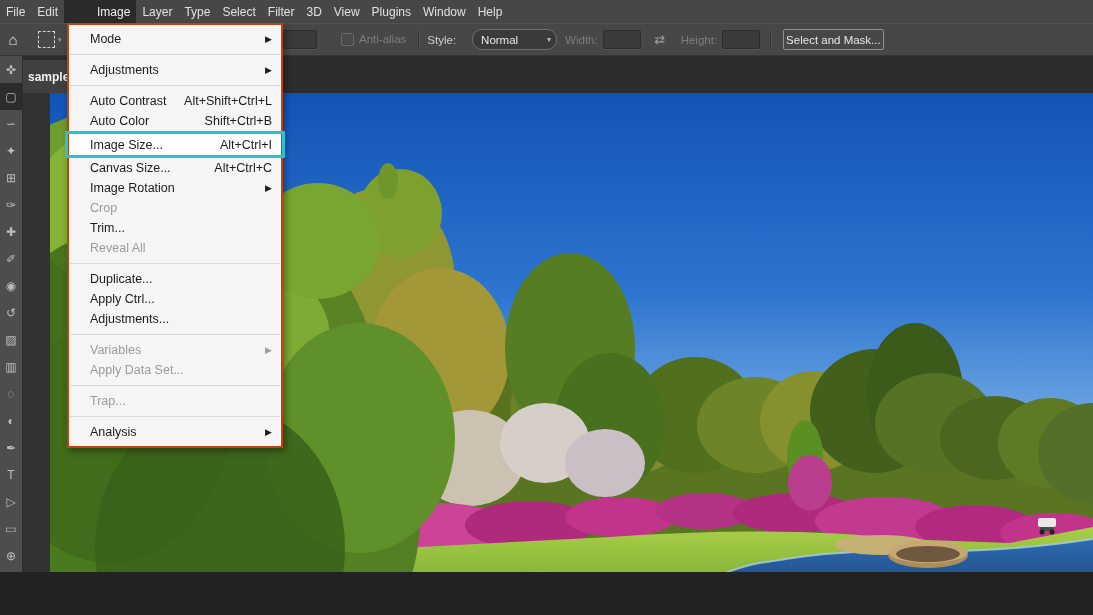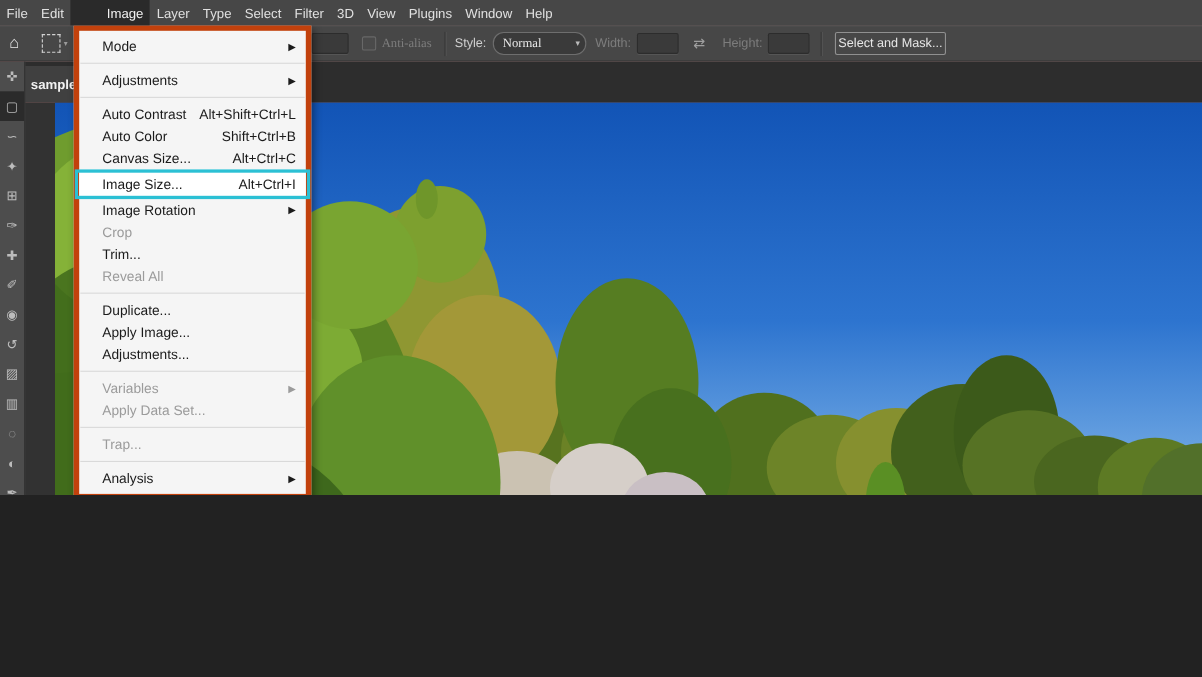--- a/index.html
+++ b/index.html
@@ -1,41 +1,41 @@
 <!DOCTYPE html>
 <html><head>
 <meta charset="utf-8">
 <style>
   html,body{margin:0;padding:0;background:#222;}
-  .app{position:relative;width:1093px;height:450px;background:#fca5a5;overflow:hidden;
+  .app{position:relative;width:1093px;height:572px;background:#f97316;overflow:hidden;
        font-family:"Liberation Sans",sans-serif;-webkit-font-smoothing:antialiased;}
 
   
   .menubar{position:absolute;top:0;left:0;right:0;height:23px;background:#474747;
            display:flex;align-items:stretch;font-size:12px;color:#e0e0e0;z-index:50;}
   .mb-item{padding:0 6px;display:flex;align-items:center;cursor:default;white-space:nowrap;}
   .mb-item.active{background:#2a2a2a;color:#f2f2f2;padding-left:33px;}
 
   
   .optionsbar{position:absolute;top:23px;left:0;right:0;height:33px;background:#474747;
               box-shadow:inset 0 1px 0 #525252, inset 0 -1px 0 #353535;
               display:flex;align-items:center;z-index:30;font-size:11.5px;color:#c8c8c8;}
   .home{margin-left:4px;width:18px;text-align:center;font-size:15px;color:#e6e6e6;}
   .marq{margin-left:16px;width:15px;height:15px;border:1px dashed #d2d2d2;}
   .tchev{margin-left:3px;width:8px;font-size:7px;color:#9a9a9a;}
   .ob-input{margin-left:217px;width:26px;height:17px;background:#3a3a3a;border:1px solid #2c2c2c;
             box-shadow:0 1px 0 #555;border-radius:2px;color:#ddd;font-size:11px;padding:0 3px;}
   .ob-input.sm{margin-left:5px;width:30px;}
-  .ob-check{margin-left:12px;display:flex;align-items:flex-end;color:#7d7d7d;font-family:Liberation Serif, serif;}
+  .ob-check{margin-left:24px;display:flex;align-items:flex-start;color:#7d7d7d;}
   .cb{width:11px;height:11px;border:1px solid #686868;background:#4a4a4a;border-radius:2px;margin-right:5px;}
   .ob-sep{margin-left:12px;width:1px;height:22px;background:#383838;box-shadow:1px 0 0 #555;}
   .ob-label{margin-left:8px;color:#cfcfcf;white-space:nowrap;}
   .ob-label.dim{color:#7d7d7d;}
-  .ob-select{margin-left:6px;width:70px;height:19px;background:#3a3a3a;border:1px solid #6e6e6e;
-             border-radius:10px;display:flex;align-items:center;color:#e8e8e8;padding:0 5px 0 8px;font-family:Liberation Serif, serif;}
+  .ob-select{margin-left:16px;width:70px;height:19px;background:#3a3a3a;border:1px solid #6e6e6e;
+             border-radius:10px;display:flex;align-items:center;color:#e8e8e8;padding:0 5px 0 8px;}
   .ob-select .chev{margin-left:auto;font-size:8px;color:#bbb;}
   .swap{margin-left:10px;width:18px;text-align:center;color:#9f9f9f;font-size:13px;}
   .ob-btn{margin-left:12px;height:21px;background:transparent;border:1px solid #909090;border-radius:2px;
           color:#e6e6e6;font-size:11.5px;padding:0 2px;font-family:inherit;}
 
   
   .tabbar{position:absolute;left:22px;top:56px;right:0;height:37px;background:#2d2d2d;z-index:5;}
   .tab{position:absolute;left:0;top:4px;height:33px;background:#404040;color:#f2f2f2;
        font-weight:bold;font-size:12px;padding:0 16px 0 6px;display:flex;align-items:center;}
 
@@ -46,21 +46,21 @@
   .tool.active{background:#2b2b2b;}
   .tglyph{opacity:.85;}
 
   
   .workspace{position:absolute;left:22px;top:93px;right:0;bottom:0;background:#323232;}
   .photo{position:absolute;left:28px;top:0;width:1043px;height:522px;}
   .photo svg{display:block;}
 
   
   .menu{position:absolute;left:67px;top:23px;width:216px;background:#f5f5f5;
-        border:5px solid #c2410c;box-shadow:2px 3px 7px rgba(0,0,0,.4);z-index:40;
+        border:2px solid #c2410c;box-shadow:2px 3px 7px rgba(0,0,0,.4);z-index:40;
         padding:4px 0;color:#1b1b1b;font-size:12.5px;box-sizing:border-box;}
   .m-row{height:20px;display:flex;align-items:center;padding:0 9px 0 21px;position:relative;}
   .m-row.disabled{color:#9b9b9b;}
   .m-row.highlighted{height:27px;background:#ffffff;}
   .m-short{margin-left:auto;}
   .m-arrow{margin-left:auto;font-size:9px;}
   .m-sep{height:11px;display:flex;align-items:center;}
   .m-sep::after{content:"";flex:1;height:1px;background:#d9d9d9;margin:0 1px;}
   .hl{position:absolute;left:-4px;right:-4px;top:0;bottom:0;border:3px solid #2bc0d4;}
 </style>
@@ -323,48 +323,48 @@
       </div>
       <div class="m-sep"></div>
       <div class="m-row">
         <span class="m-label">Auto Contrast</span>
         <span class="m-short">Alt+Shift+Ctrl+L</span>
       </div>
       <div class="m-row">
         <span class="m-label">Auto Color</span>
         <span class="m-short">Shift+Ctrl+B</span>
       </div>
-      <div class="m-row">
-        <span class="m-label">Canvas Size...</span>
-        <span class="m-short">Alt+Ctrl+C</span>
-      </div>
       <div class="m-row highlighted">
         <span class="m-label">Image Size...</span>
         <span class="m-short">Alt+Ctrl+I</span>
         <div class="hl" style="border-color: rgb(43, 192, 212);"></div>
       </div>
       <div class="m-row">
+        <span class="m-label">Canvas Size...</span>
+        <span class="m-short">Alt+Ctrl+C</span>
+      </div>
+      <div class="m-row">
         <span class="m-label">Image Rotation</span>
         <span class="m-arrow">▶</span>
       </div>
       <div class="m-row disabled">
         <span class="m-label">Crop</span>
       </div>
       <div class="m-row">
         <span class="m-label">Trim...</span>
       </div>
       <div class="m-row disabled">
         <span class="m-label">Reveal All</span>
       </div>
       <div class="m-sep"></div>
       <div class="m-row">
         <span class="m-label">Duplicate...</span>
       </div>
       <div class="m-row">
-        <span class="m-label">Apply Image...</span>
+        <span class="m-label">Apply Ctrl...</span>
       </div>
       <div class="m-row">
         <span class="m-label">Adjustments...</span>
       </div>
       <div class="m-sep"></div>
       <div class="m-row disabled">
         <span class="m-label">Variables</span>
         <span class="m-arrow">▶</span>
       </div>
       <div class="m-row disabled">

